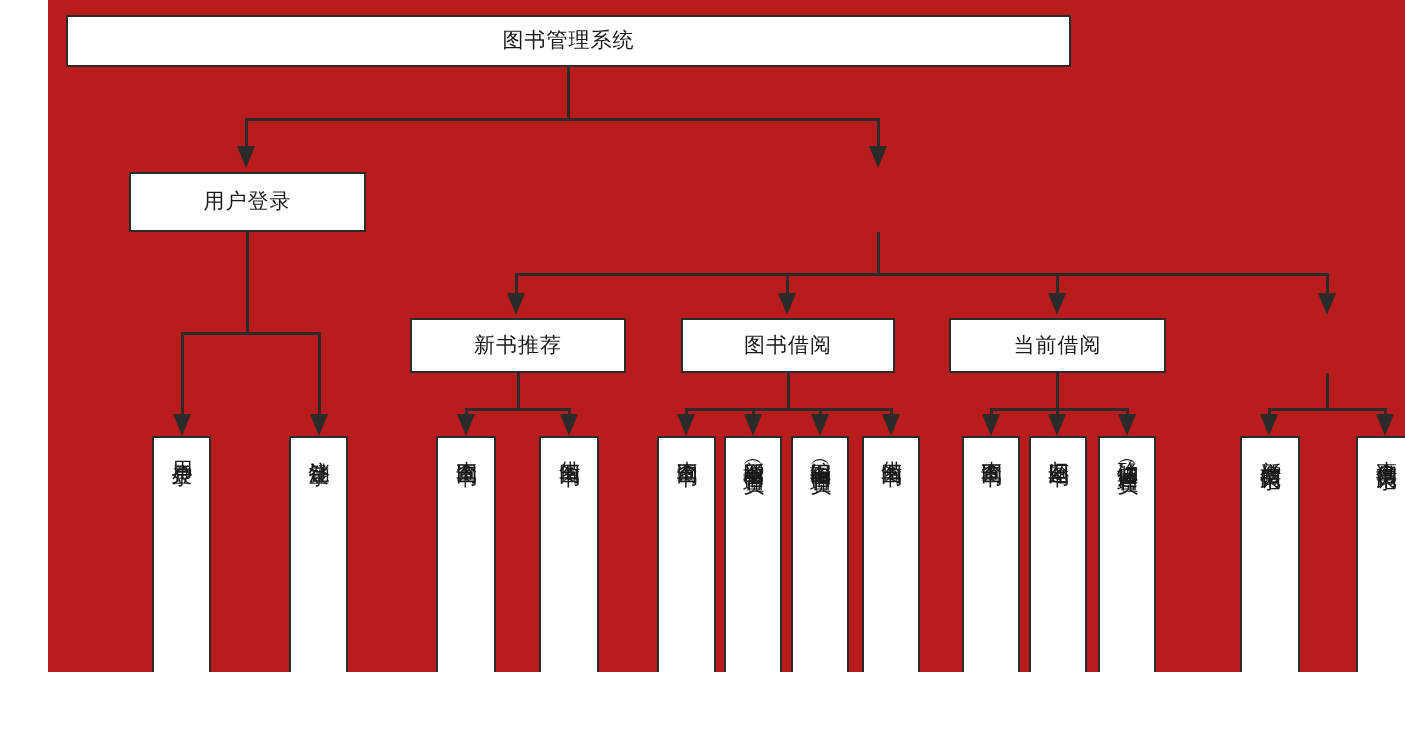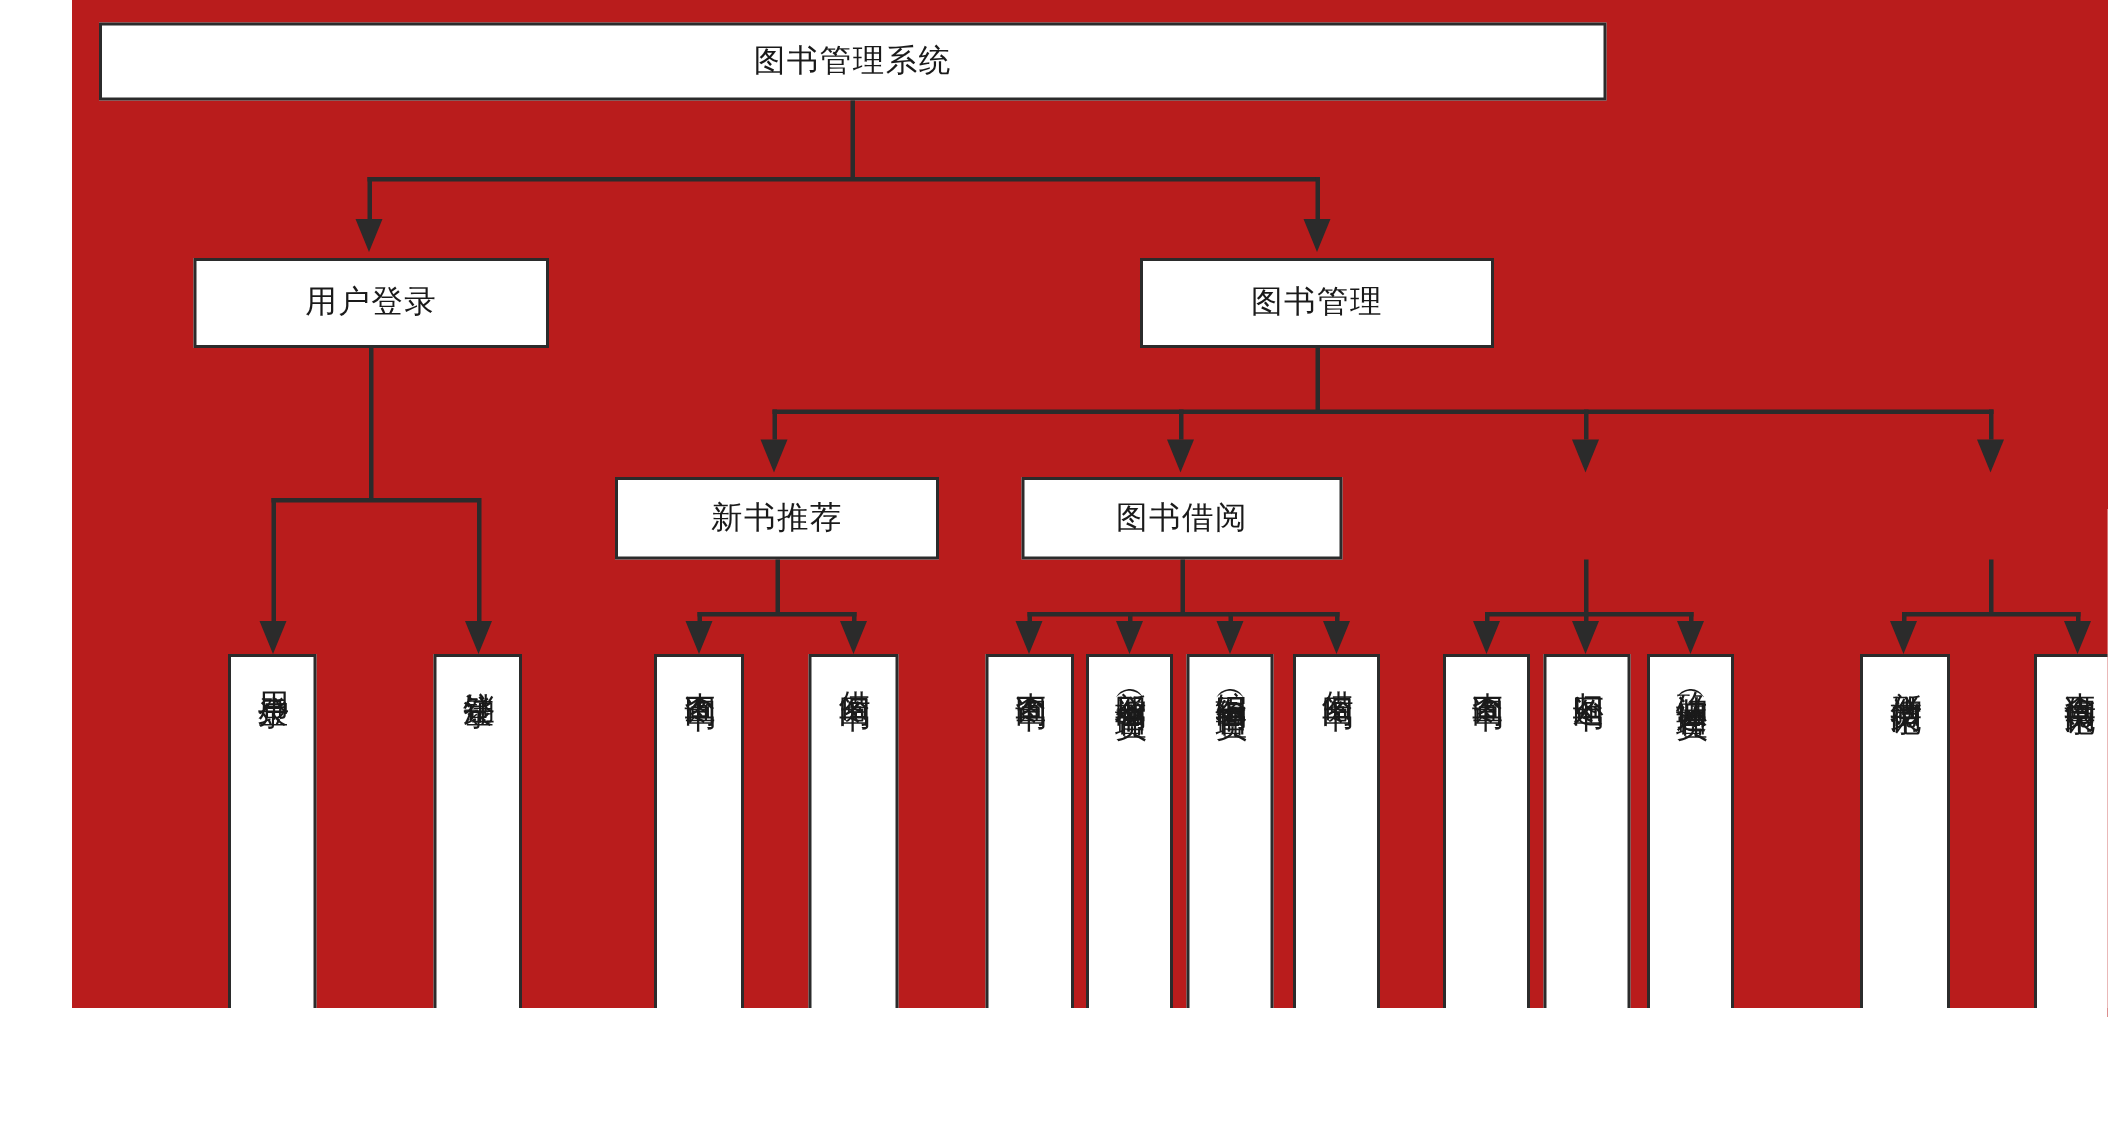--- a/index.html
+++ b/index.html
@@ -82,23 +82,20 @@
 
   <div class="edge edge-h" style="left:197px; top:118px; width:635px; height:3px;"></div>
 
   <div class="edge edge-v" style="left:197px; top:118px; width:3px; height:28px;"></div>
   <div class="arrow" style="left:189px; top:146px;"></div>
   <div class="edge edge-v" style="left:829px; top:118px; width:3px; height:28px;"></div>
   <div class="arrow" style="left:821px; top:146px;"></div>
 
   <div class="node node-h" style="left:81px; top:172px; width:237px; height:60px;">
     <span class="label">用户登录</span>
-  </div>
-  <div class="node node-h" style="left:712px; top:172px; width:236px; height:60px;">
-    <span class="label">图书管理</span>
   </div>
 
   <div class="edge edge-v" style="left:198px; top:232px; width:3px; height:101px;"></div>
   <div class="edge edge-h" style="left:133px; top:332px; width:137px; height:3px;"></div>
   <div class="edge edge-v" style="left:133px; top:332px; width:3px; height:82px;"></div>
   <div class="arrow" style="left:125px; top:414px;"></div>
   <div class="edge edge-v" style="left:270px; top:332px; width:3px; height:82px;"></div>
   <div class="arrow" style="left:262px; top:414px;"></div>
 
   <div class="edge edge-v" style="left:829px; top:232px; width:3px; height:42px;"></div>
@@ -111,20 +108,23 @@
   <div class="arrow" style="left:1000px; top:293px;"></div>
   <div class="edge edge-v" style="left:1278px; top:273px; width:3px; height:20px;"></div>
   <div class="arrow" style="left:1270px; top:293px;"></div>
 
   <div class="node node-h" style="left:362px; top:318px; width:216px; height:55px;">
     <span class="label">新书推荐</span>
   </div>
   <div class="node node-h" style="left:633px; top:318px; width:214px; height:55px;">
     <span class="label">图书借阅</span>
   </div>
+  <div class="node node-h" style="left:901px; top:318px; width:217px; height:55px;">
+    <span class="label">当前借阅</span>
+  </div>
 
   <div class="edge edge-v" style="left:469px; top:373px; width:3px; height:36px;"></div>
   <div class="edge edge-h" style="left:417px; top:408px; width:106px; height:3px;"></div>
   <div class="edge edge-v" style="left:417px; top:408px; width:3px; height:8px;"></div>
   <div class="arrow" style="left:409px; top:414px;"></div>
   <div class="edge edge-v" style="left:520px; top:408px; width:3px; height:8px;"></div>
   <div class="arrow" style="left:512px; top:414px;"></div>
 
   <div class="edge edge-v" style="left:739px; top:373px; width:3px; height:36px;"></div>
   <div class="edge edge-h" style="left:637px; top:408px; width:208px; height:3px;"></div>

